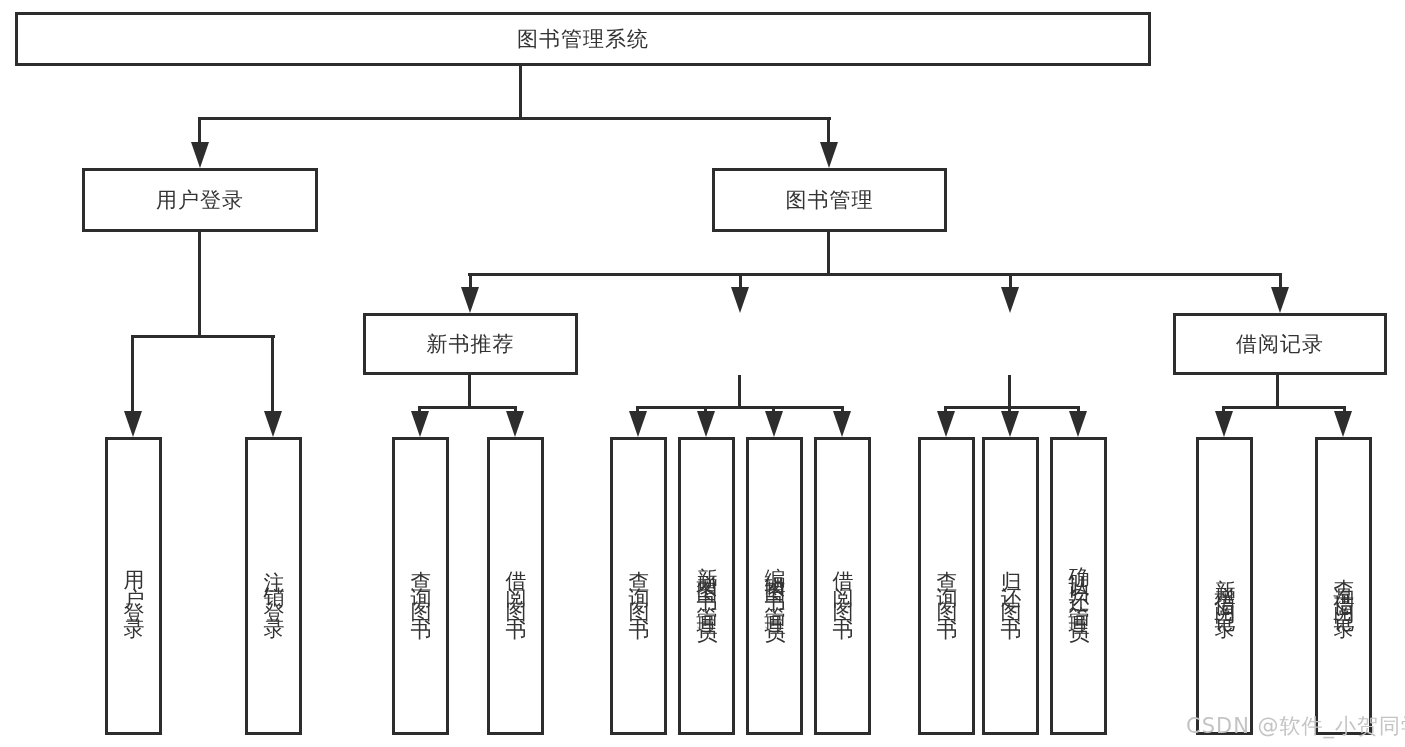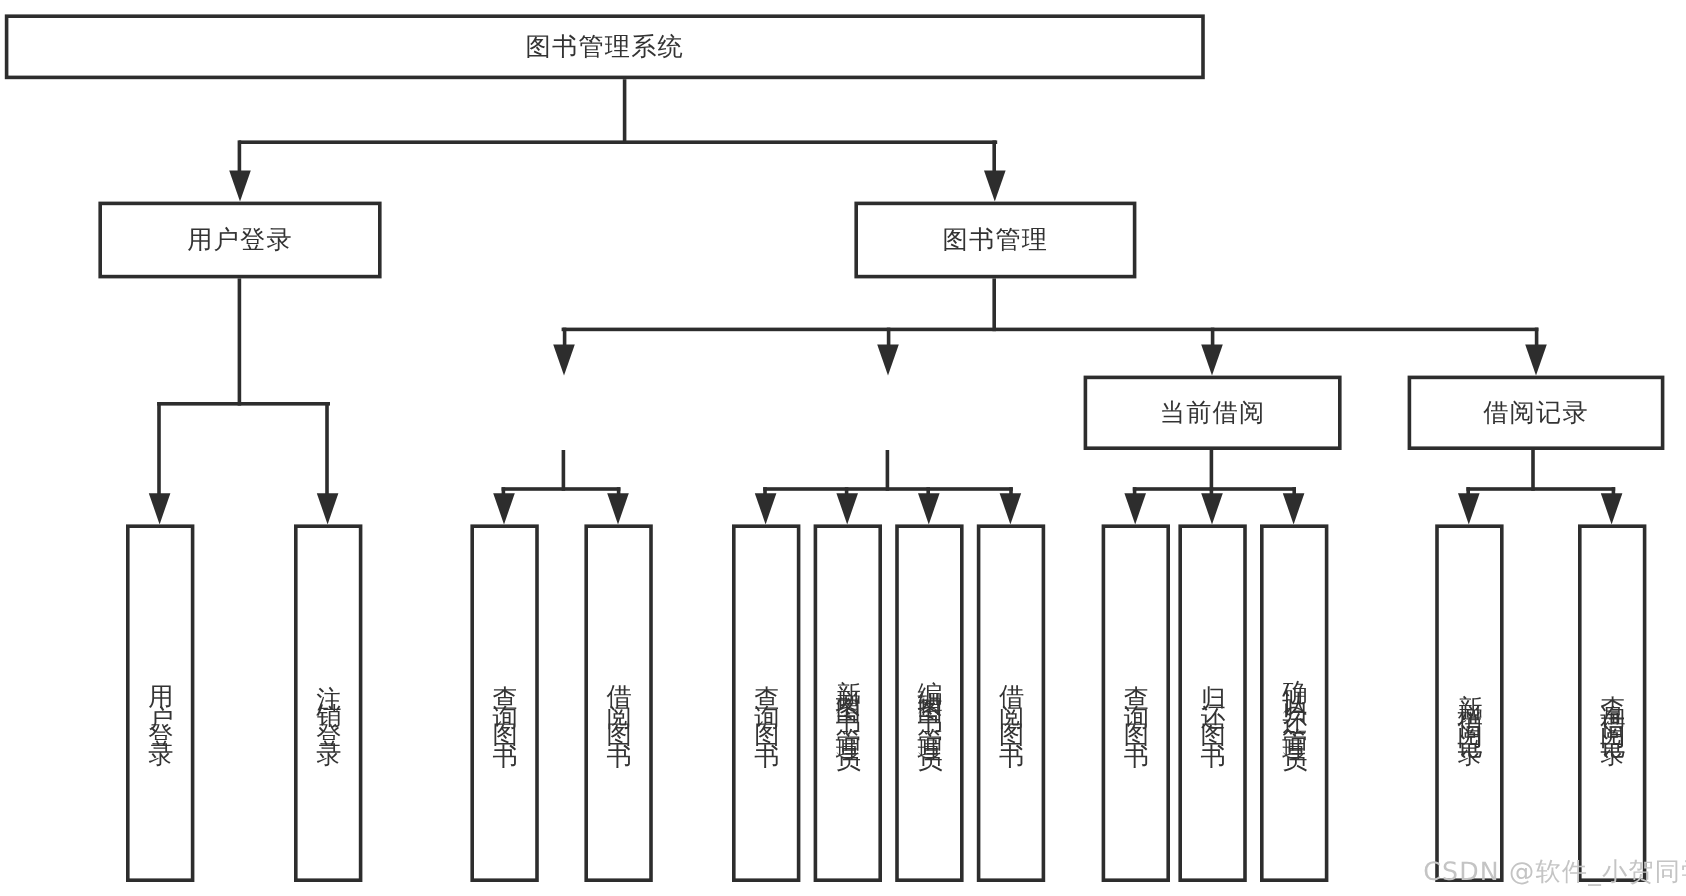--- a/index.html
+++ b/index.html
@@ -60,21 +60,21 @@
     font-size:21px;
     letter-spacing:1px;
     white-space:nowrap;
   }
 </style>
 </head>
 <body>
 
 <div class="stage">
 
-  <div class="box" style="left:4px;top:12px;width:1000px;height:54px;">
+  <div class="box" style="left:15px;top:12px;width:1136px;height:54px;">
     <span>图书管理系统</span>
   </div>
 
   <div class="vl" style="left:519px;top:66px;height:53px;"></div>
   <div class="hl" style="left:199px;top:117px;width:632px;"></div>
   <div class="vl" style="left:198px;top:117px;height:26px;"></div>
   <div class="vl" style="left:827px;top:117px;height:26px;"></div>
   <div class="ar" style="left:191px;top:142px;"></div>
   <div class="ar" style="left:820px;top:142px;"></div>
 
@@ -96,22 +96,22 @@
   <div class="hl" style="left:468px;top:273px;width:814px;"></div>
   <div class="vl" style="left:469px;top:273px;height:16px;"></div>
   <div class="vl" style="left:739px;top:273px;height:16px;"></div>
   <div class="vl" style="left:1009px;top:273px;height:16px;"></div>
   <div class="vl" style="left:1279px;top:273px;height:16px;"></div>
   <div class="ar" style="left:461px;top:287px;"></div>
   <div class="ar" style="left:731px;top:287px;"></div>
   <div class="ar" style="left:1001px;top:287px;"></div>
   <div class="ar" style="left:1271px;top:287px;"></div>
 
-  <div class="box" style="left:903px;top:313px;width:215px;height:62px;">
-    <span>当前借阅</span>
+  <div class="box" style="left:363px;top:313px;width:215px;height:62px;">
+    <span>新书推荐</span>
   </div>
   <div class="box" style="left:1173px;top:313px;width:214px;height:62px;">
     <span>借阅记录</span>
   </div>
 
   <div class="vl" style="left:468px;top:375px;height:34px;"></div>
   <div class="hl" style="left:418px;top:406px;width:99px;"></div>
   <div class="vl" style="left:418px;top:406px;height:8px;"></div>
   <div class="vl" style="left:514px;top:406px;height:8px;"></div>
   <div class="ar" style="left:411px;top:411px;"></div>

